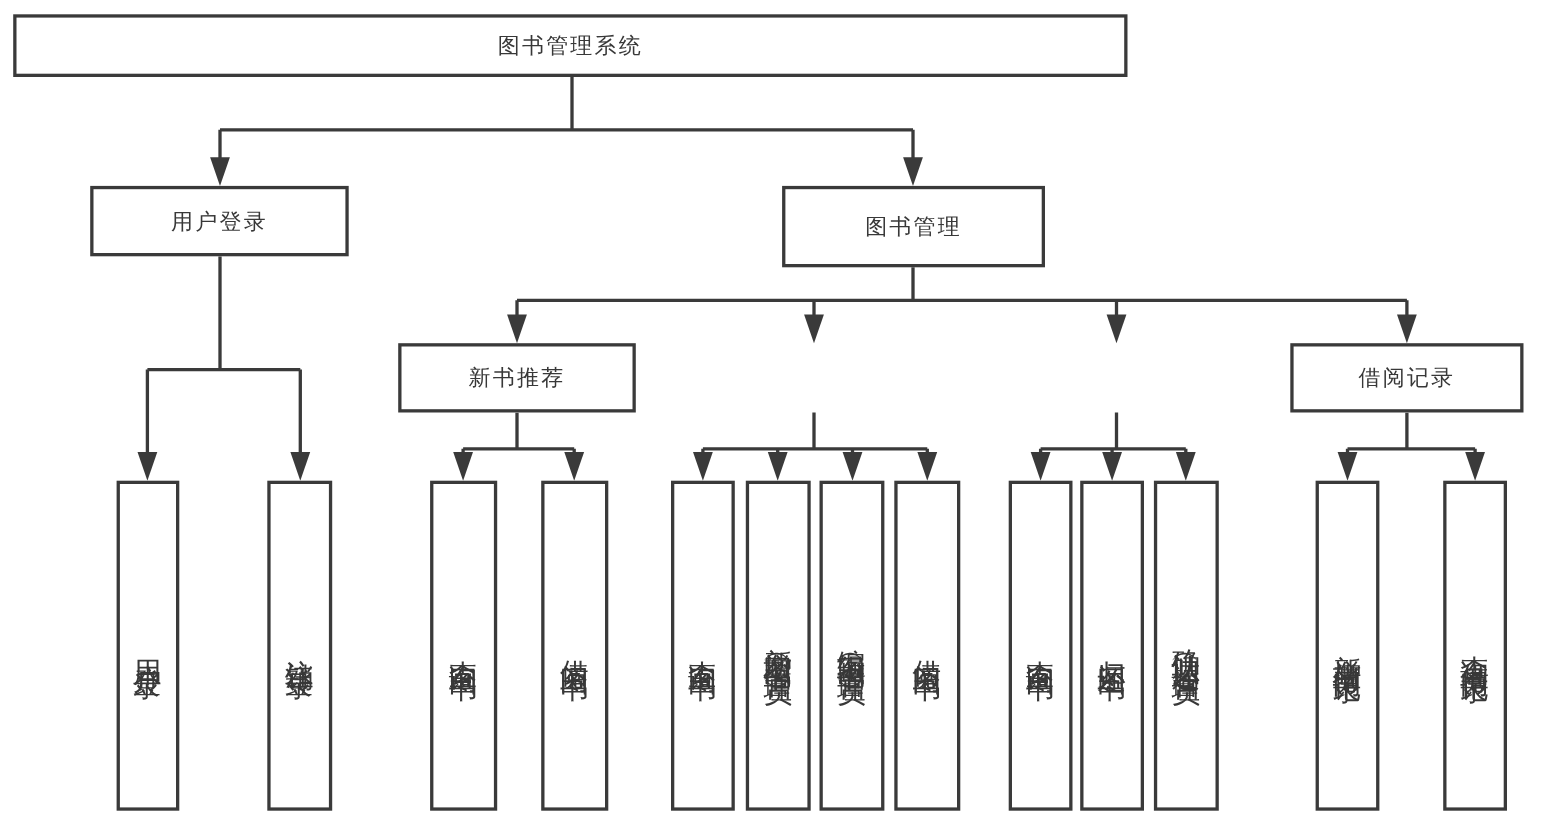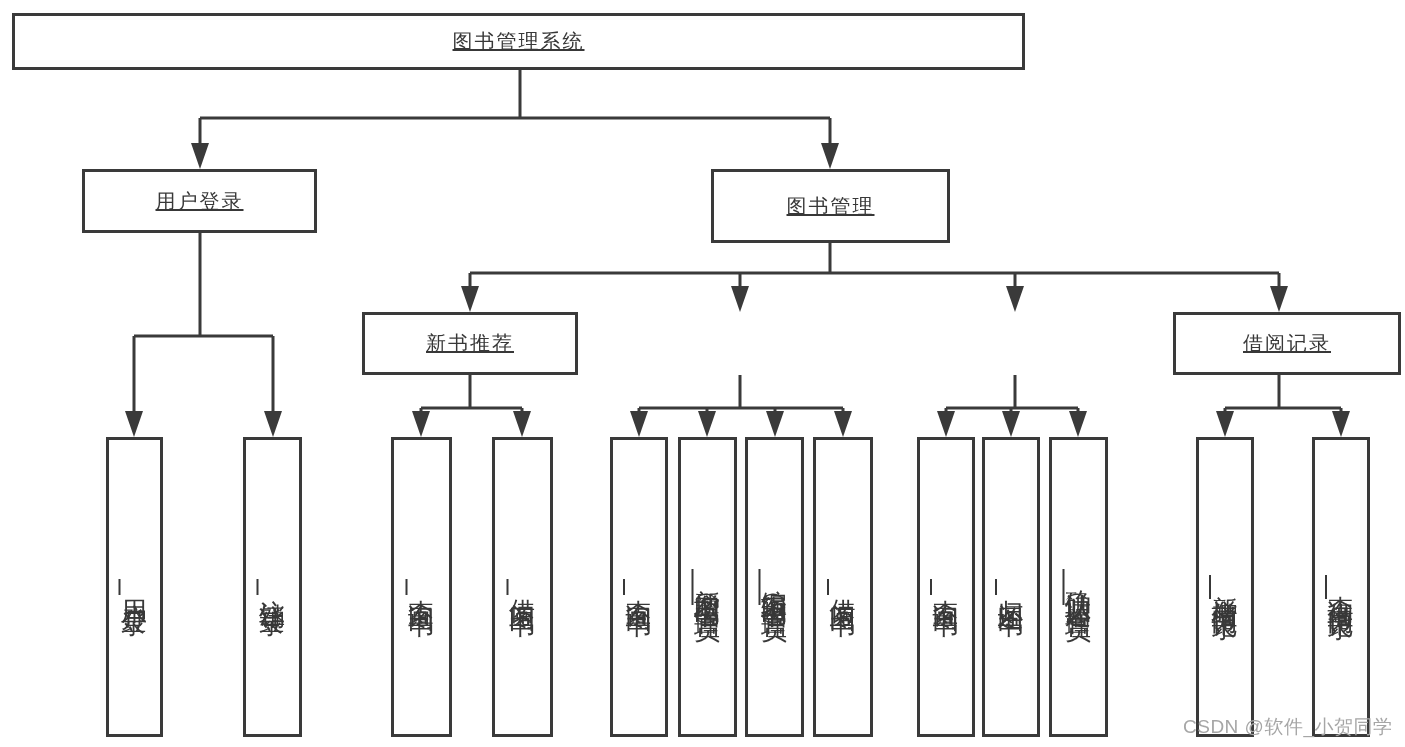--- a/index.html
+++ b/index.html
@@ -20,21 +20,20 @@
   .node {
     position: absolute;
     box-sizing: border-box;
     border: 3px solid #3a3a3a;
     background: #ffffff;
     color: #383838;
     display: flex;
     align-items: center;
     justify-content: center;
     z-index: 2;
-    text-decoration: underline;
   }
   .h-node {
     font-size: 20px;
     letter-spacing: 2px;
     white-space: nowrap;
   }
   .leaf {
     writing-mode: vertical-rl;
     text-orientation: mixed;
     font-size: 26px;
@@ -100,34 +99,33 @@
       <polygon points="1341,437 1332,411 1350,411"></polygon>
     </g>
   </svg>
 
   <div class="node h-node" style="left:12px; top:13px; width:1013px; height:57px;">图书管理系统</div>
 
   <div class="node h-node" style="left:82px; top:169px; width:235px; height:64px;">用户登录</div>
   <div class="node h-node" style="left:711px; top:169px; width:239px; height:74px;">图书管理</div>
 
   <div class="node h-node" style="left:362px; top:312px; width:216px; height:63px;">新书推荐</div>
-  <div class="node h-node" style="left:1173px; top:312px; width:228px; height:63px;">借阅记录</div>
+  <div class="node h-node" style="left:1173px; top:312px; width:212px; height:63px;">借阅记录</div>
 
   <div class="node leaf" style="left:106px; top:437px; width:57px; height:300px;">用户登录</div>
   <div class="node leaf" style="left:243px; top:437px; width:59px; height:300px;">注销登录</div>
 
   <div class="node leaf" style="left:391px; top:437px; width:61px; height:300px;">查询图书</div>
   <div class="node leaf" style="left:492px; top:437px; width:61px; height:300px;">借阅图书</div>
 
   <div class="node leaf" style="left:610px; top:437px; width:58px; height:300px;">查询图书</div>
   <div class="node leaf" style="left:678px; top:437px; width:59px; height:300px;">新增图书（管理员）</div>
   <div class="node leaf" style="left:745px; top:437px; width:59px; height:300px;">编辑图书（管理员）</div>
   <div class="node leaf" style="left:813px; top:437px; width:60px; height:300px;">借阅图书</div>
 
   <div class="node leaf" style="left:917px; top:437px; width:58px; height:300px;">查询图书</div>
   <div class="node leaf" style="left:982px; top:437px; width:58px; height:300px;">归还图书</div>
   <div class="node leaf" style="left:1049px; top:437px; width:59px; height:300px;">确认归还（管理员）</div>
 
   <div class="node leaf" style="left:1196px; top:437px; width:58px; height:300px;">新增借阅记录</div>
   <div class="node leaf" style="left:1312px; top:437px; width:58px; height:300px;">查询借阅记录</div>
 
-  <div class="watermark">CSDN @软件_小贺同学</div>
 </div>
 
 </body></html>

